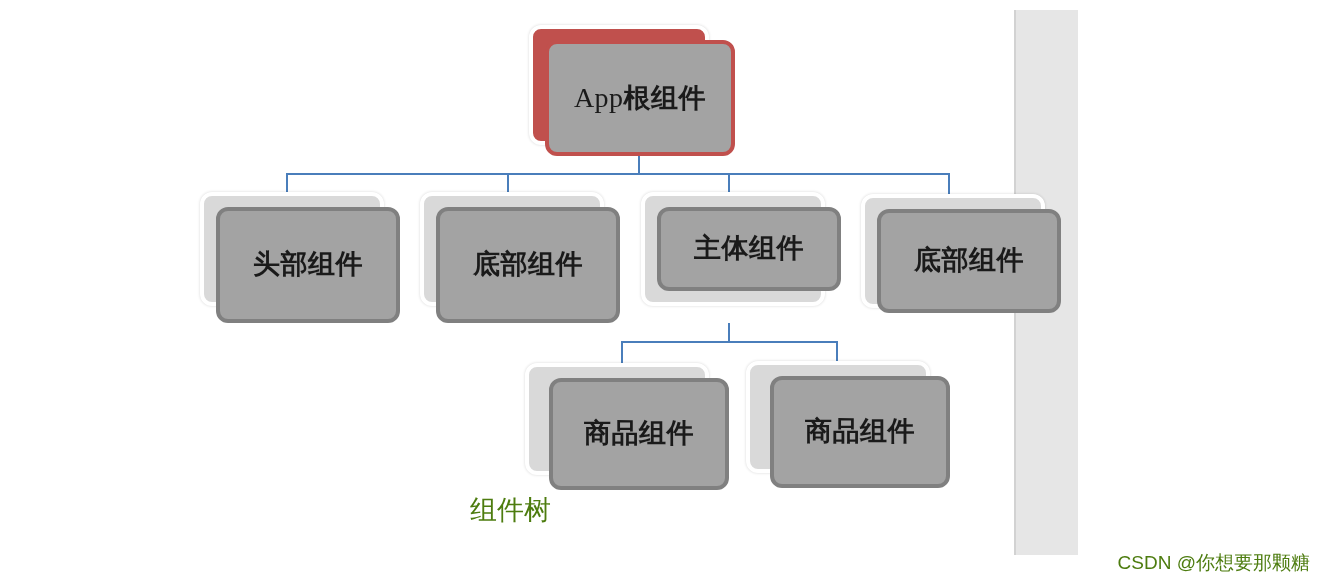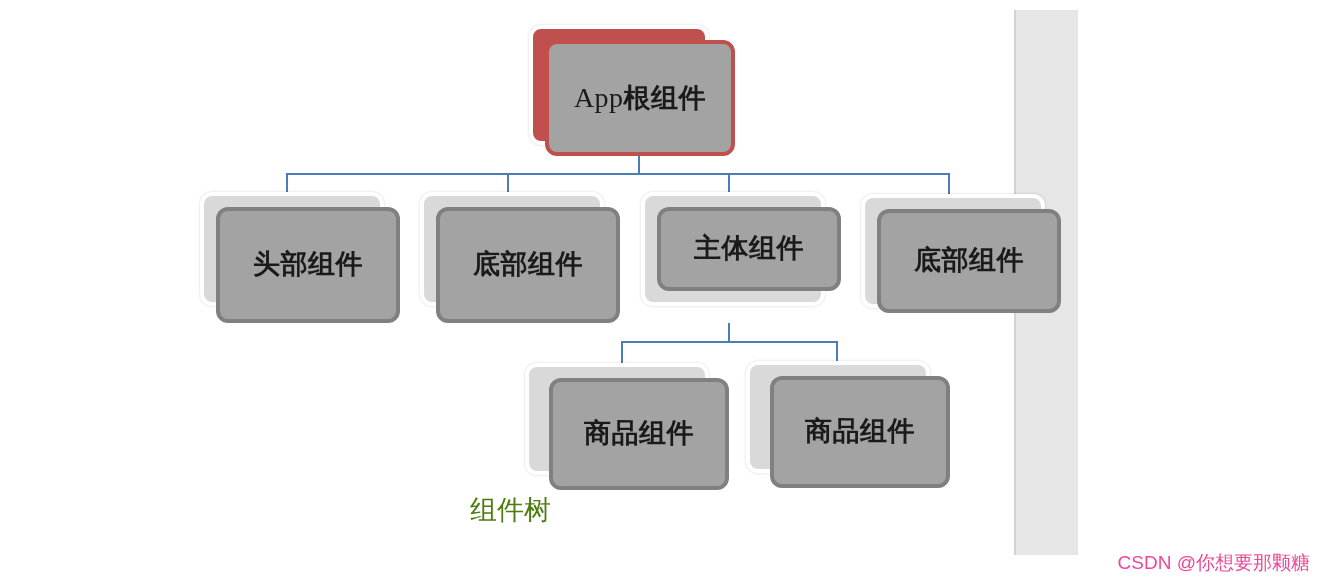--- a/index.html
+++ b/index.html
@@ -103,21 +103,21 @@
     font-size: 27px;
     font-weight: 400;
     white-space: nowrap;
   }
 
   
   .watermark {
     position: absolute;
     right: 14px;
     bottom: 8px;
-    color: #ec4899;
+    color: #4d7c0f;
     font-size: 19px;
     white-space: nowrap;
   }
 </style>
 </head>
 <body>
 
 <div id="canvas">
 
   <div class="side-panel"></div>

